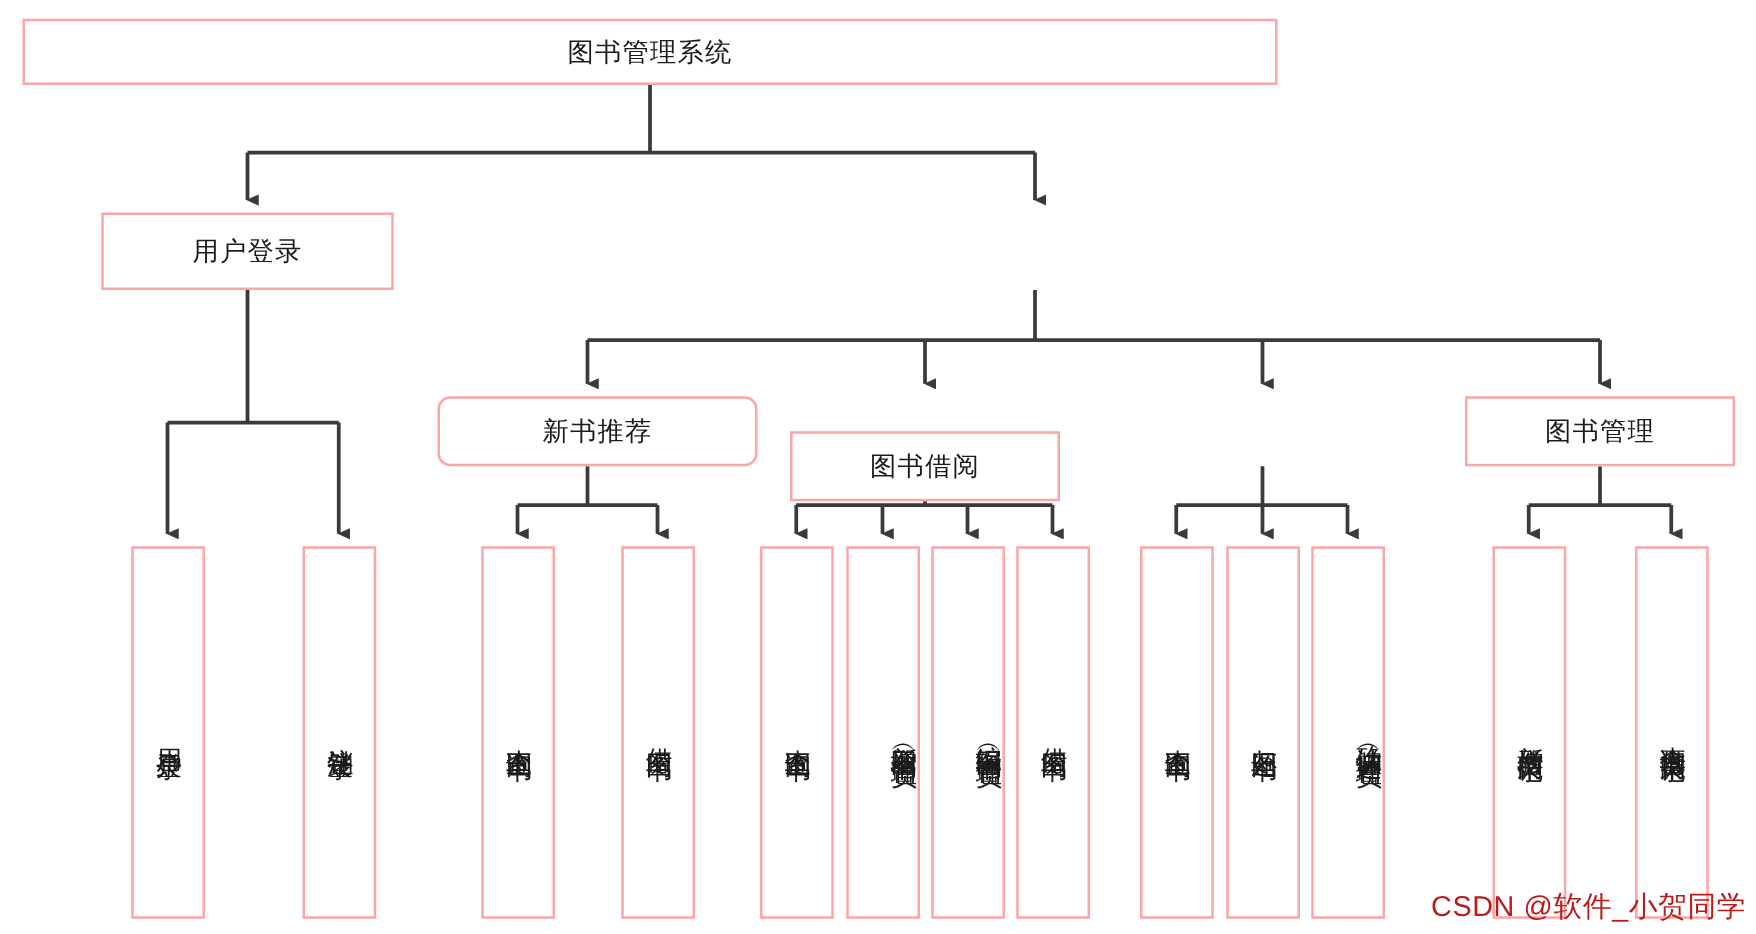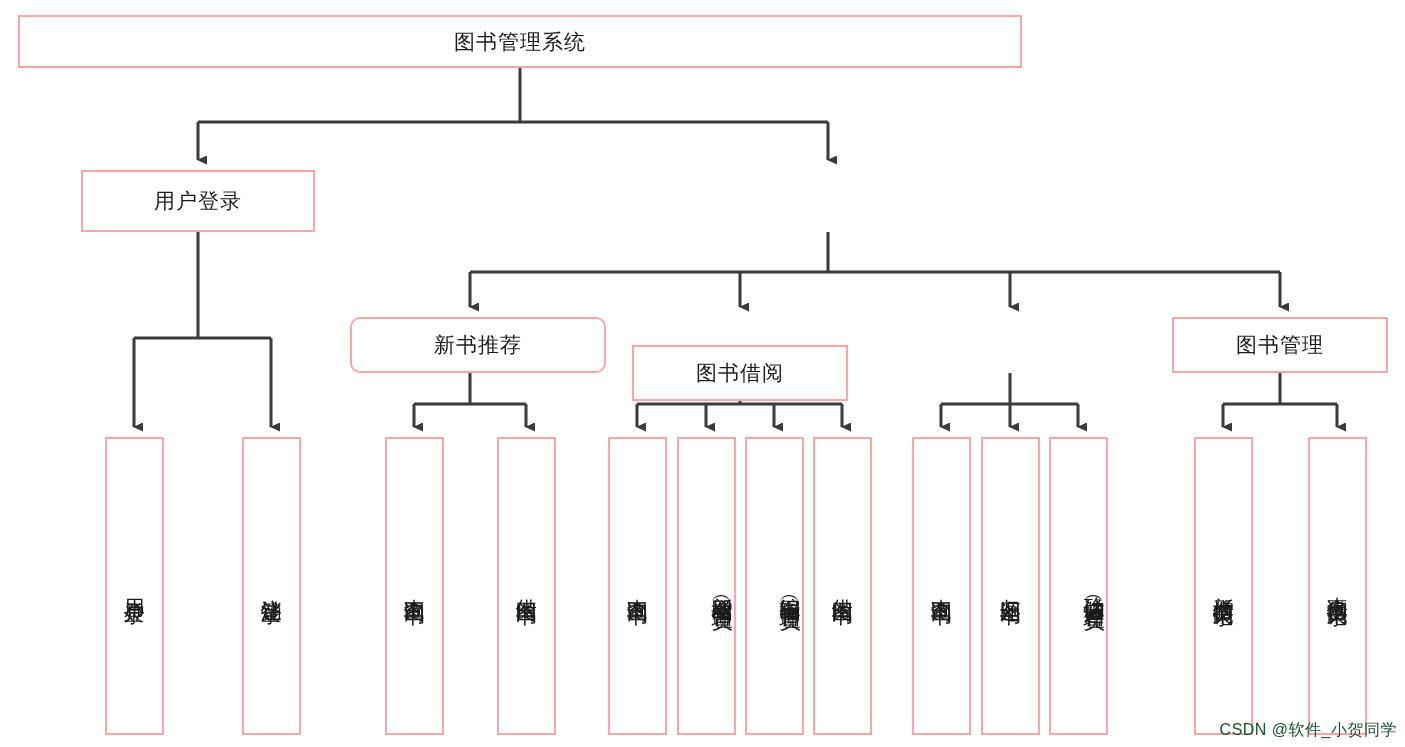--- a/index.html
+++ b/index.html
@@ -50,22 +50,22 @@
     letter-spacing: 2px;
   }
   .node.v.mid {
     align-items: center;
     padding-top: 0;
   }
   .watermark {
     position: absolute;
     right: 8px;
     bottom: 6px;
-    font-size: 16px;
-    color: #14532d;
+    font-size: 23px;
+    color: #b91c1c;
     z-index: 3;
     white-space: nowrap;
     letter-spacing: 0.5px;
   }
 </style>
 </head>
 <body>
 
 <div id="canvas">
 

